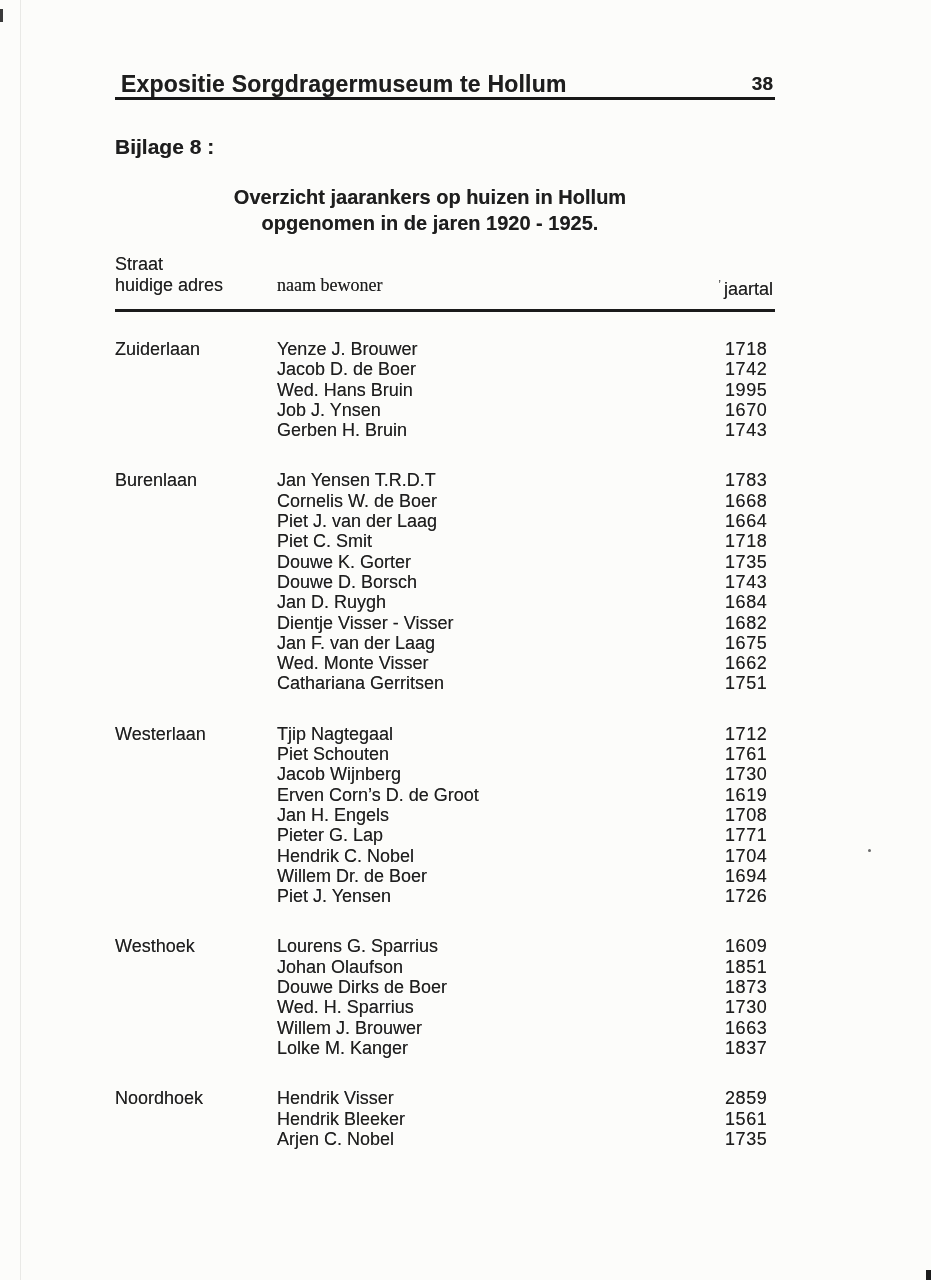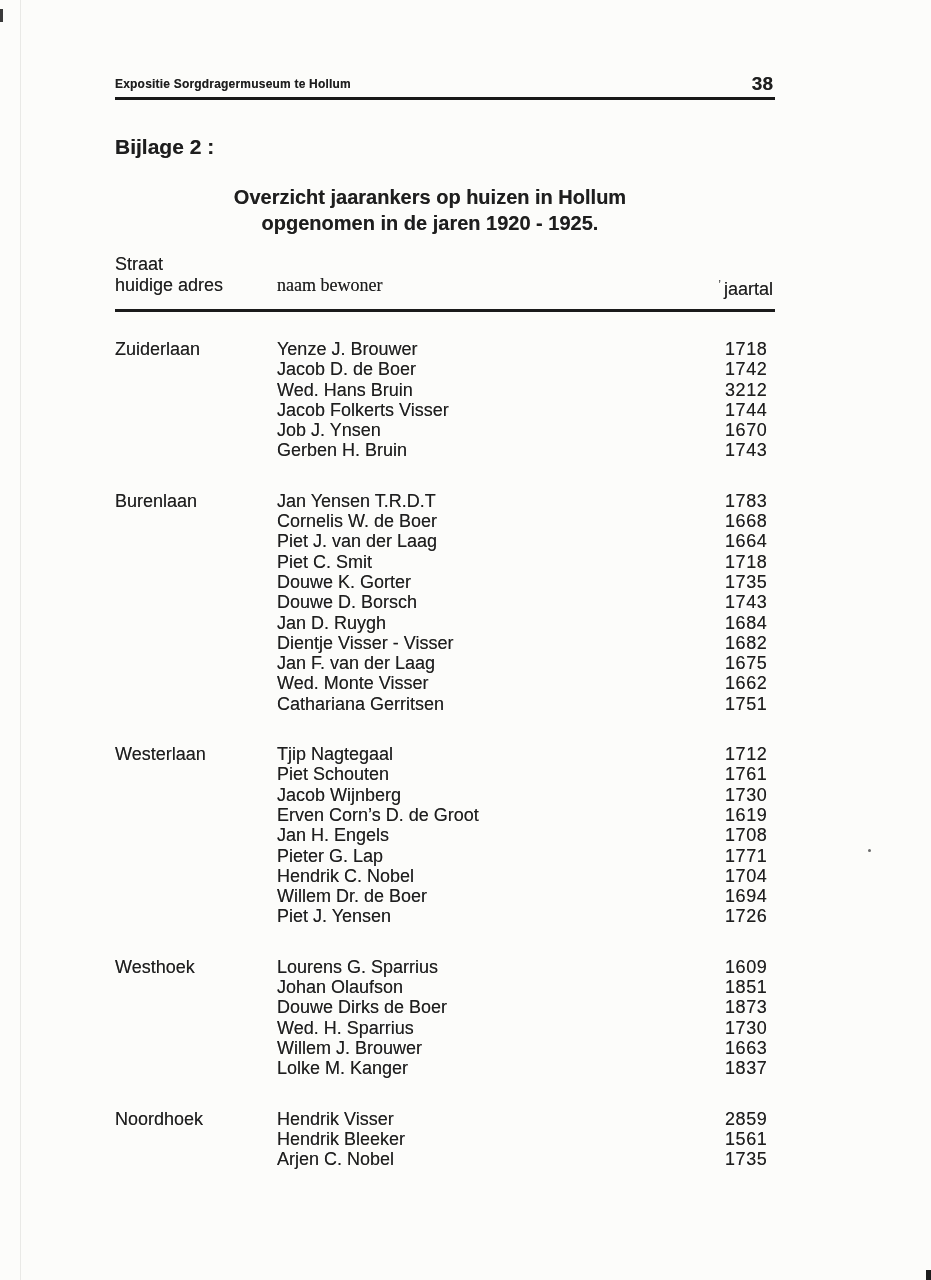--- a/index.html
+++ b/index.html
@@ -16,22 +16,22 @@
   }
 
   
   .scan-edge-line { position: absolute; left: 20px; top: 0; width: 1px; height: 100%; background: #e9e9e6; }
   .scan-mark-topleft { position: absolute; left: 0; top: 9px; width: 3px; height: 13px; background: #3a3a3a; }
   .scan-mark-bottomright { position: absolute; right: 0; bottom: 0; width: 5px; height: 10px; background: #1c1c1c; }
   .scan-speck { position: absolute; left: 868px; top: 849px; width: 3px; height: 3px; background: #6b6b6b; border-radius: 50%; }
 
   
   .header-title {
-    position: absolute; left: 115px; top: 72px;
-    font-size: 12px; font-weight: bold; letter-spacing: 0.2px; line-height: 24px;
+    position: absolute; left: 121px; top: 72px;
+    font-size: 23px; font-weight: bold; letter-spacing: 0.2px; line-height: 24px;
   }
   .page-number {
     position: absolute; left: 115px; top: 72px; width: 658px;
     font-size: 19px; font-weight: bold; text-align: right; line-height: 24px;
   }
   .header-rule { position: absolute; left: 115px; top: 97px; width: 660px; height: 3px; background: #181818; }
 
   .appendix-label {
     position: absolute; left: 115px; top: 134px;
     font-size: 21px; font-weight: bold; line-height: 26px;
@@ -66,21 +66,21 @@
 
   <div class="scan-edge-line"></div>
   <div class="scan-mark-topleft"></div>
   <div class="scan-mark-bottomright"></div>
   <div class="scan-speck"></div>
 
   <div class="header-title">Expositie Sorgdragermuseum te Hollum</div>
   <div class="page-number">38</div>
   <div class="header-rule"></div>
 
-  <div class="appendix-label">Bijlage 2 :</div>
+  <div class="appendix-label">Bijlage 8 :</div>
 
   <div class="doc-title">
     <div>Overzicht jaarankers op huizen in Hollum</div>
     <div>opgenomen in de jaren 1920 - 1925.</div>
   </div>
 
   <div class="col-headers">
     <div class="col-street-l1">Straat</div>
     <div class="col-street-l2">huidige adres</div>
     <div class="col-resident">naam bewoner</div>
@@ -94,25 +94,21 @@
         <div class="row">
           <span class="resident">Yenze J. Brouwer</span>
           <span class="year">1718</span>
         </div>
         <div class="row">
           <span class="resident">Jacob D. de Boer</span>
           <span class="year">1742</span>
         </div>
         <div class="row">
           <span class="resident">Wed. Hans Bruin</span>
-          <span class="year">3212</span>
-        </div>
-        <div class="row">
-          <span class="resident">Jacob Folkerts Visser</span>
-          <span class="year">1744</span>
+          <span class="year">1995</span>
         </div>
         <div class="row">
           <span class="resident">Job J. Ynsen</span>
           <span class="year">1670</span>
         </div>
         <div class="row">
           <span class="resident">Gerben H. Bruin</span>
           <span class="year">1743</span>
         </div>
       </div>

